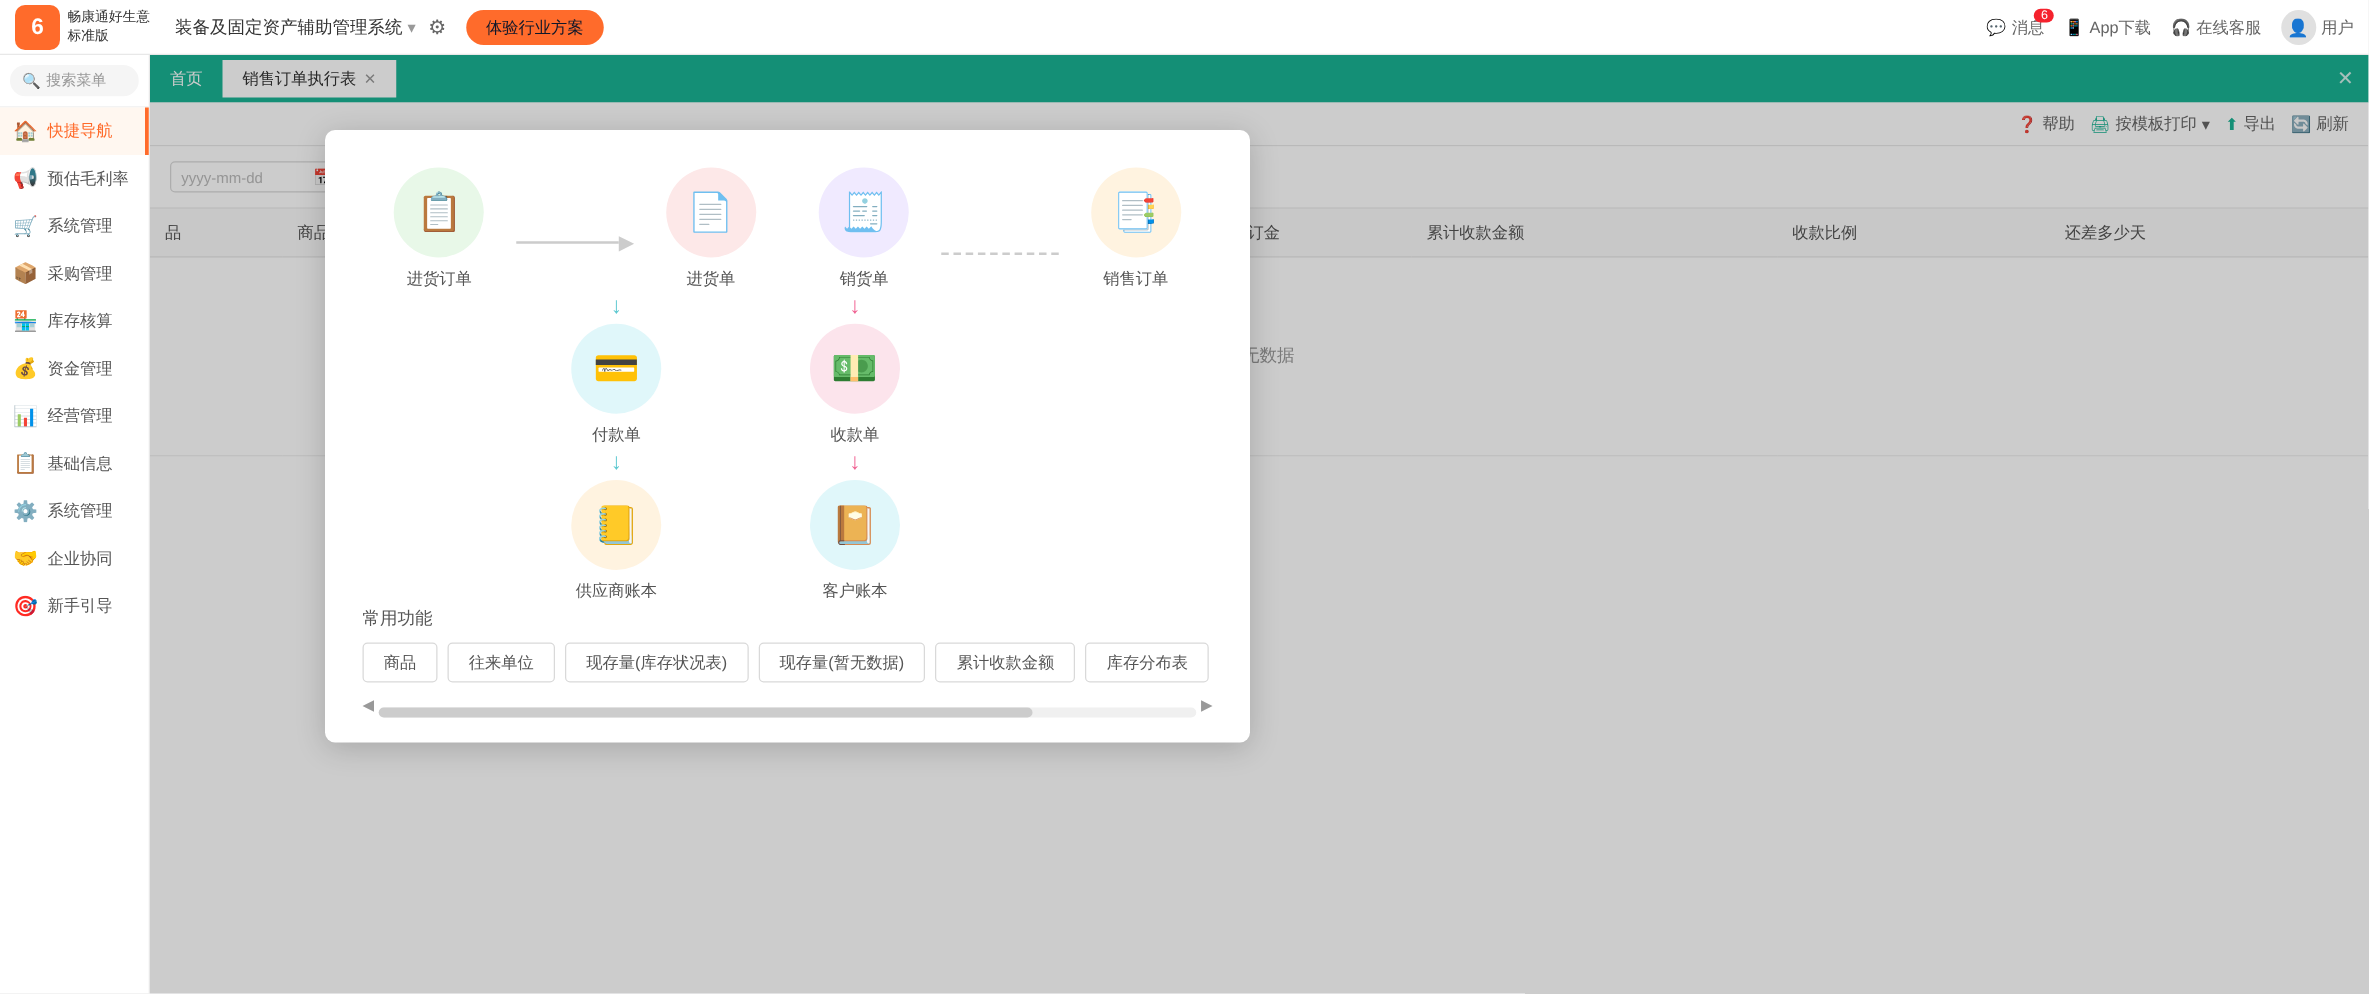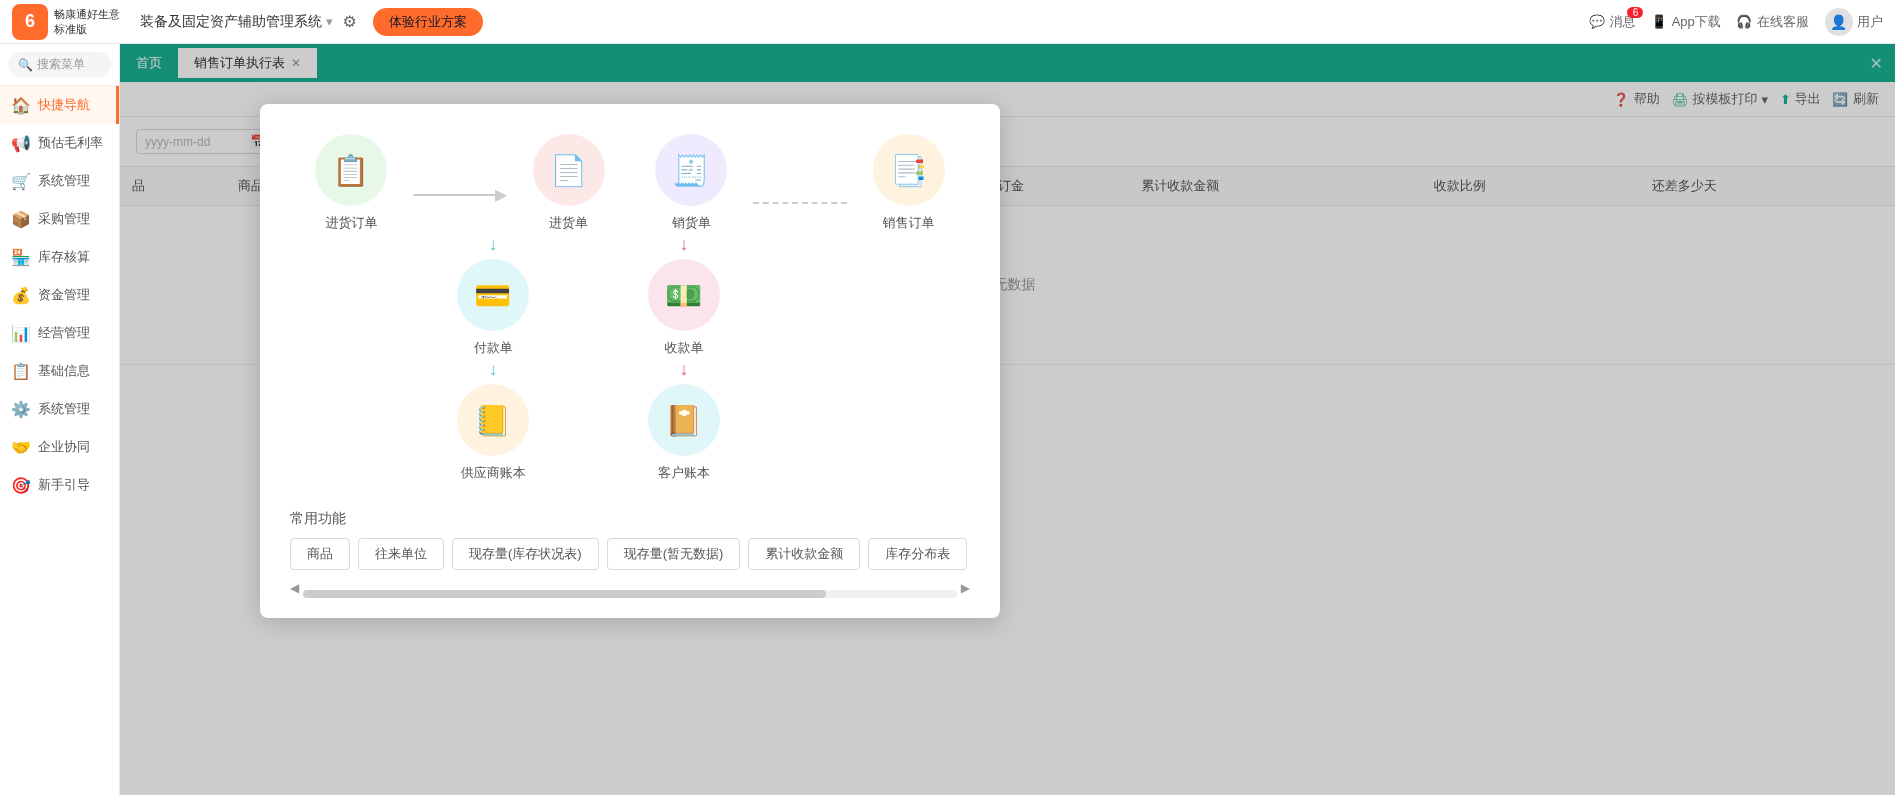--- a/index.html
+++ b/index.html
@@ -70,21 +70,21 @@
     .flow-circle { width: 72px; height: 72px; border-radius: 50%; display: flex; align-items: center; justify-content: center; font-size: 28px; }
     .flow-circle.green { background: #e8f8e8; }
     .flow-circle.red { background: #fde8e8; }
     .flow-circle.purple { background: #f0eaff; }
     .flow-circle.orange { background: #fff3e0; }
     .flow-circle.teal { background: #e0f7fa; }
     .flow-circle.pink { background: #fce4ec; }
     .flow-label { font-size: 13px; color: #555; margin-top: 8px; text-align: center; }
 
     
-    .common-funcs { margin-top: 28px; }
+    .common-funcs { margin-top: 4px; }
     .common-funcs-title { font-size: 14px; color: #555; font-weight: 500; margin-bottom: 10px; }
     .func-buttons { display: flex; flex-wrap: wrap; gap: 8px; margin-bottom: 8px; }
     .func-btn { border: 1px solid #d9d9d9; background: #fff; color: #555; border-radius: 4px; padding: 6px 16px; cursor: pointer; font-size: 13px; }
 
     
     .modal-scrollbar { height: 8px; background: #f0f0f0; border-radius: 4px; margin-top: 12px; position: relative; }
     .modal-scrollbar-thumb { position: absolute; left: 0; top: 0; width: 80%; height: 8px; background: #ccc; border-radius: 4px; }
     .modal-scroll-area { display: flex; align-items: center; gap: 4px; }
     .scroll-arrow { color: #999; cursor: pointer; font-size: 12px; }
     .v-arrow { font-size: 16px; color: #5bc8d0; margin: 2px 0; }

